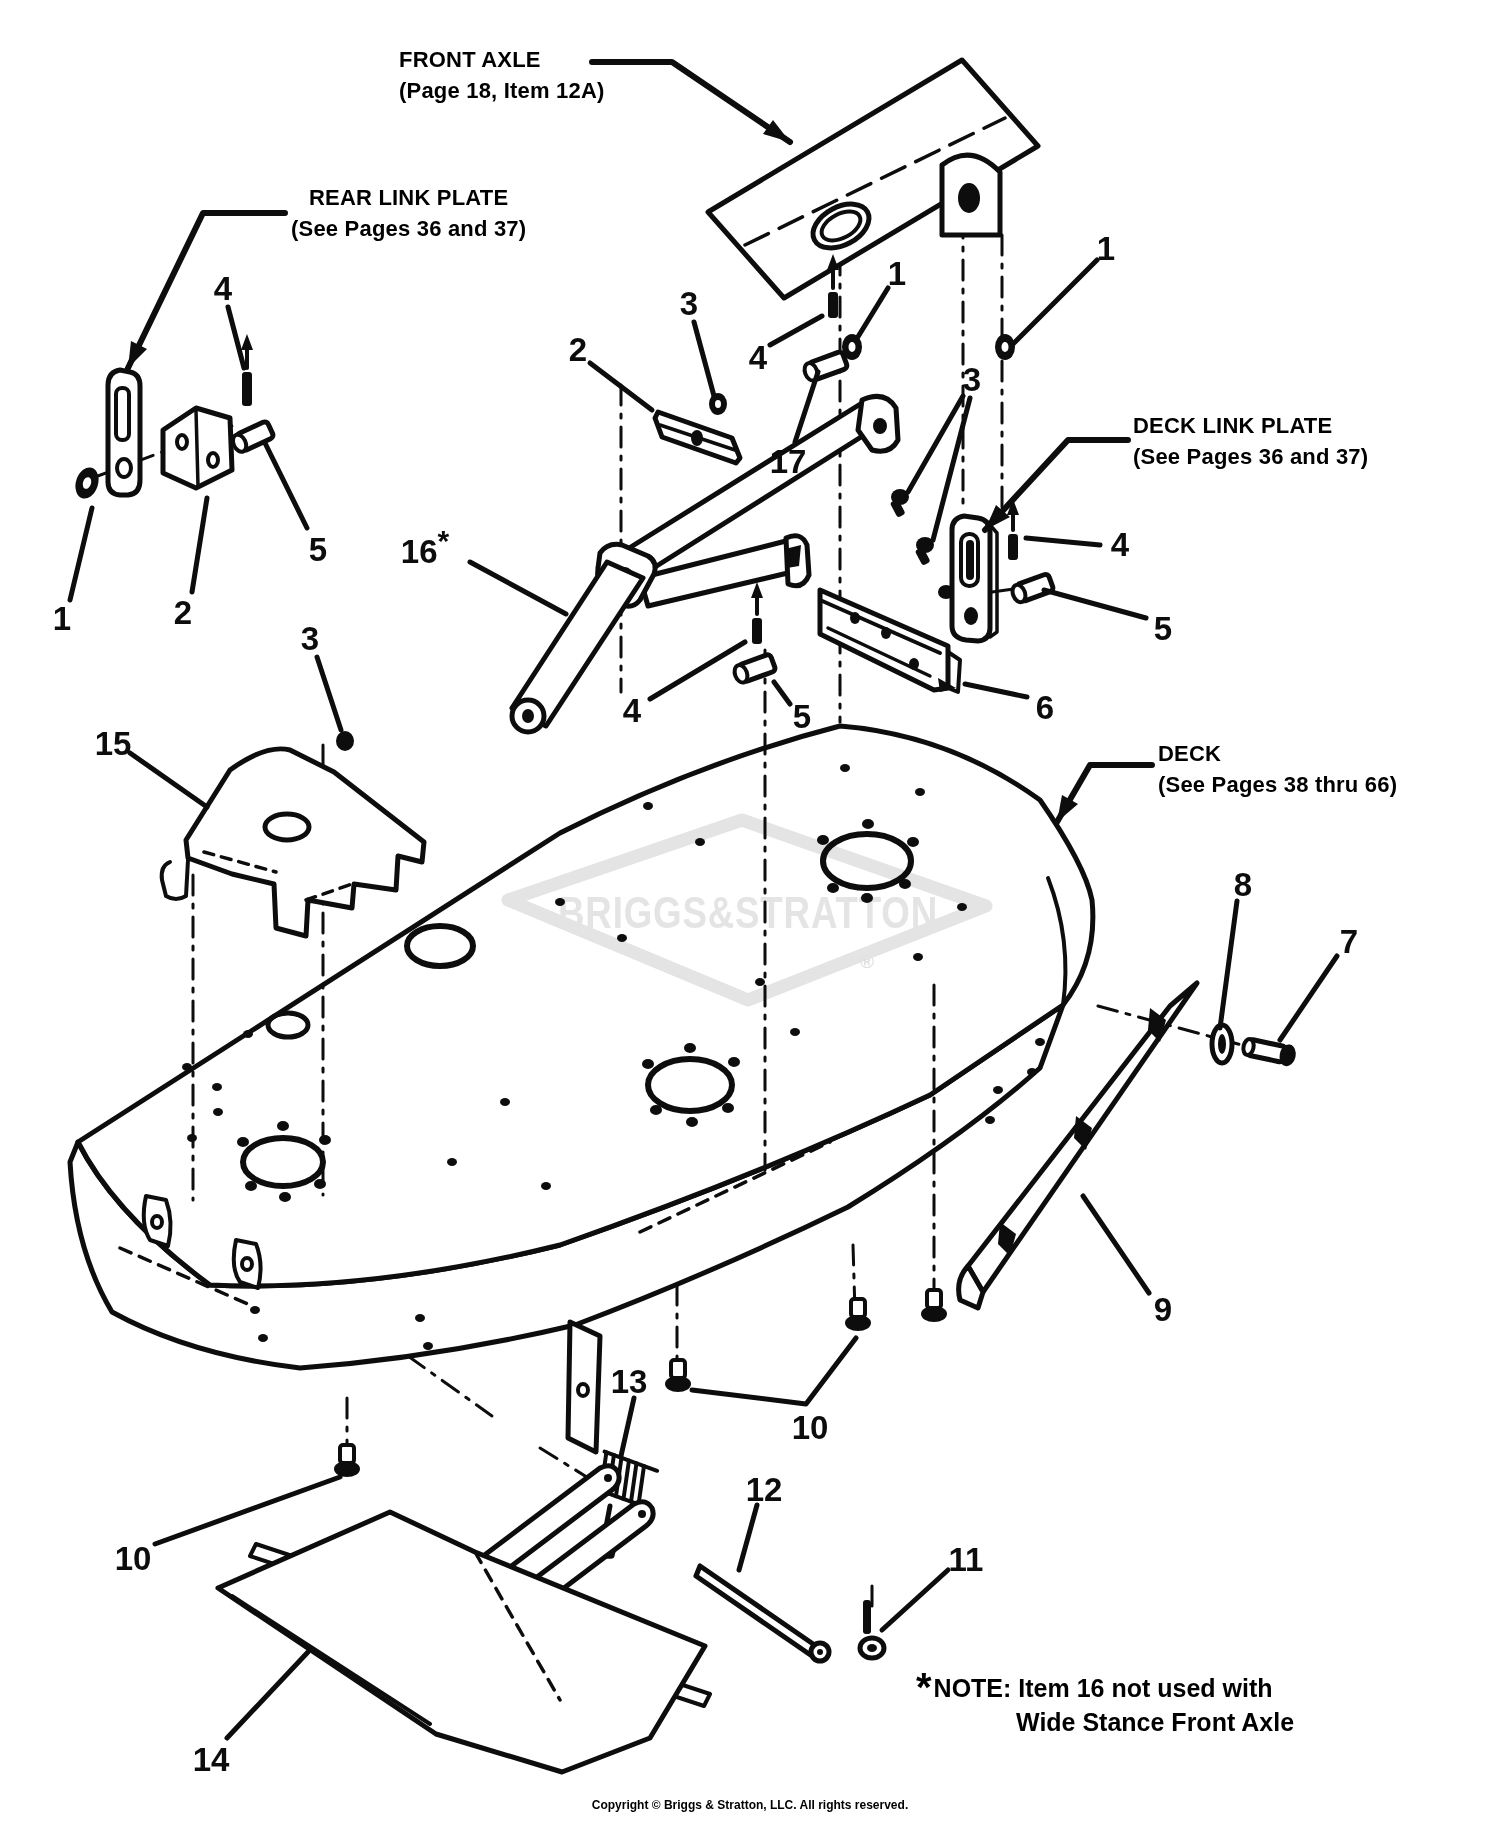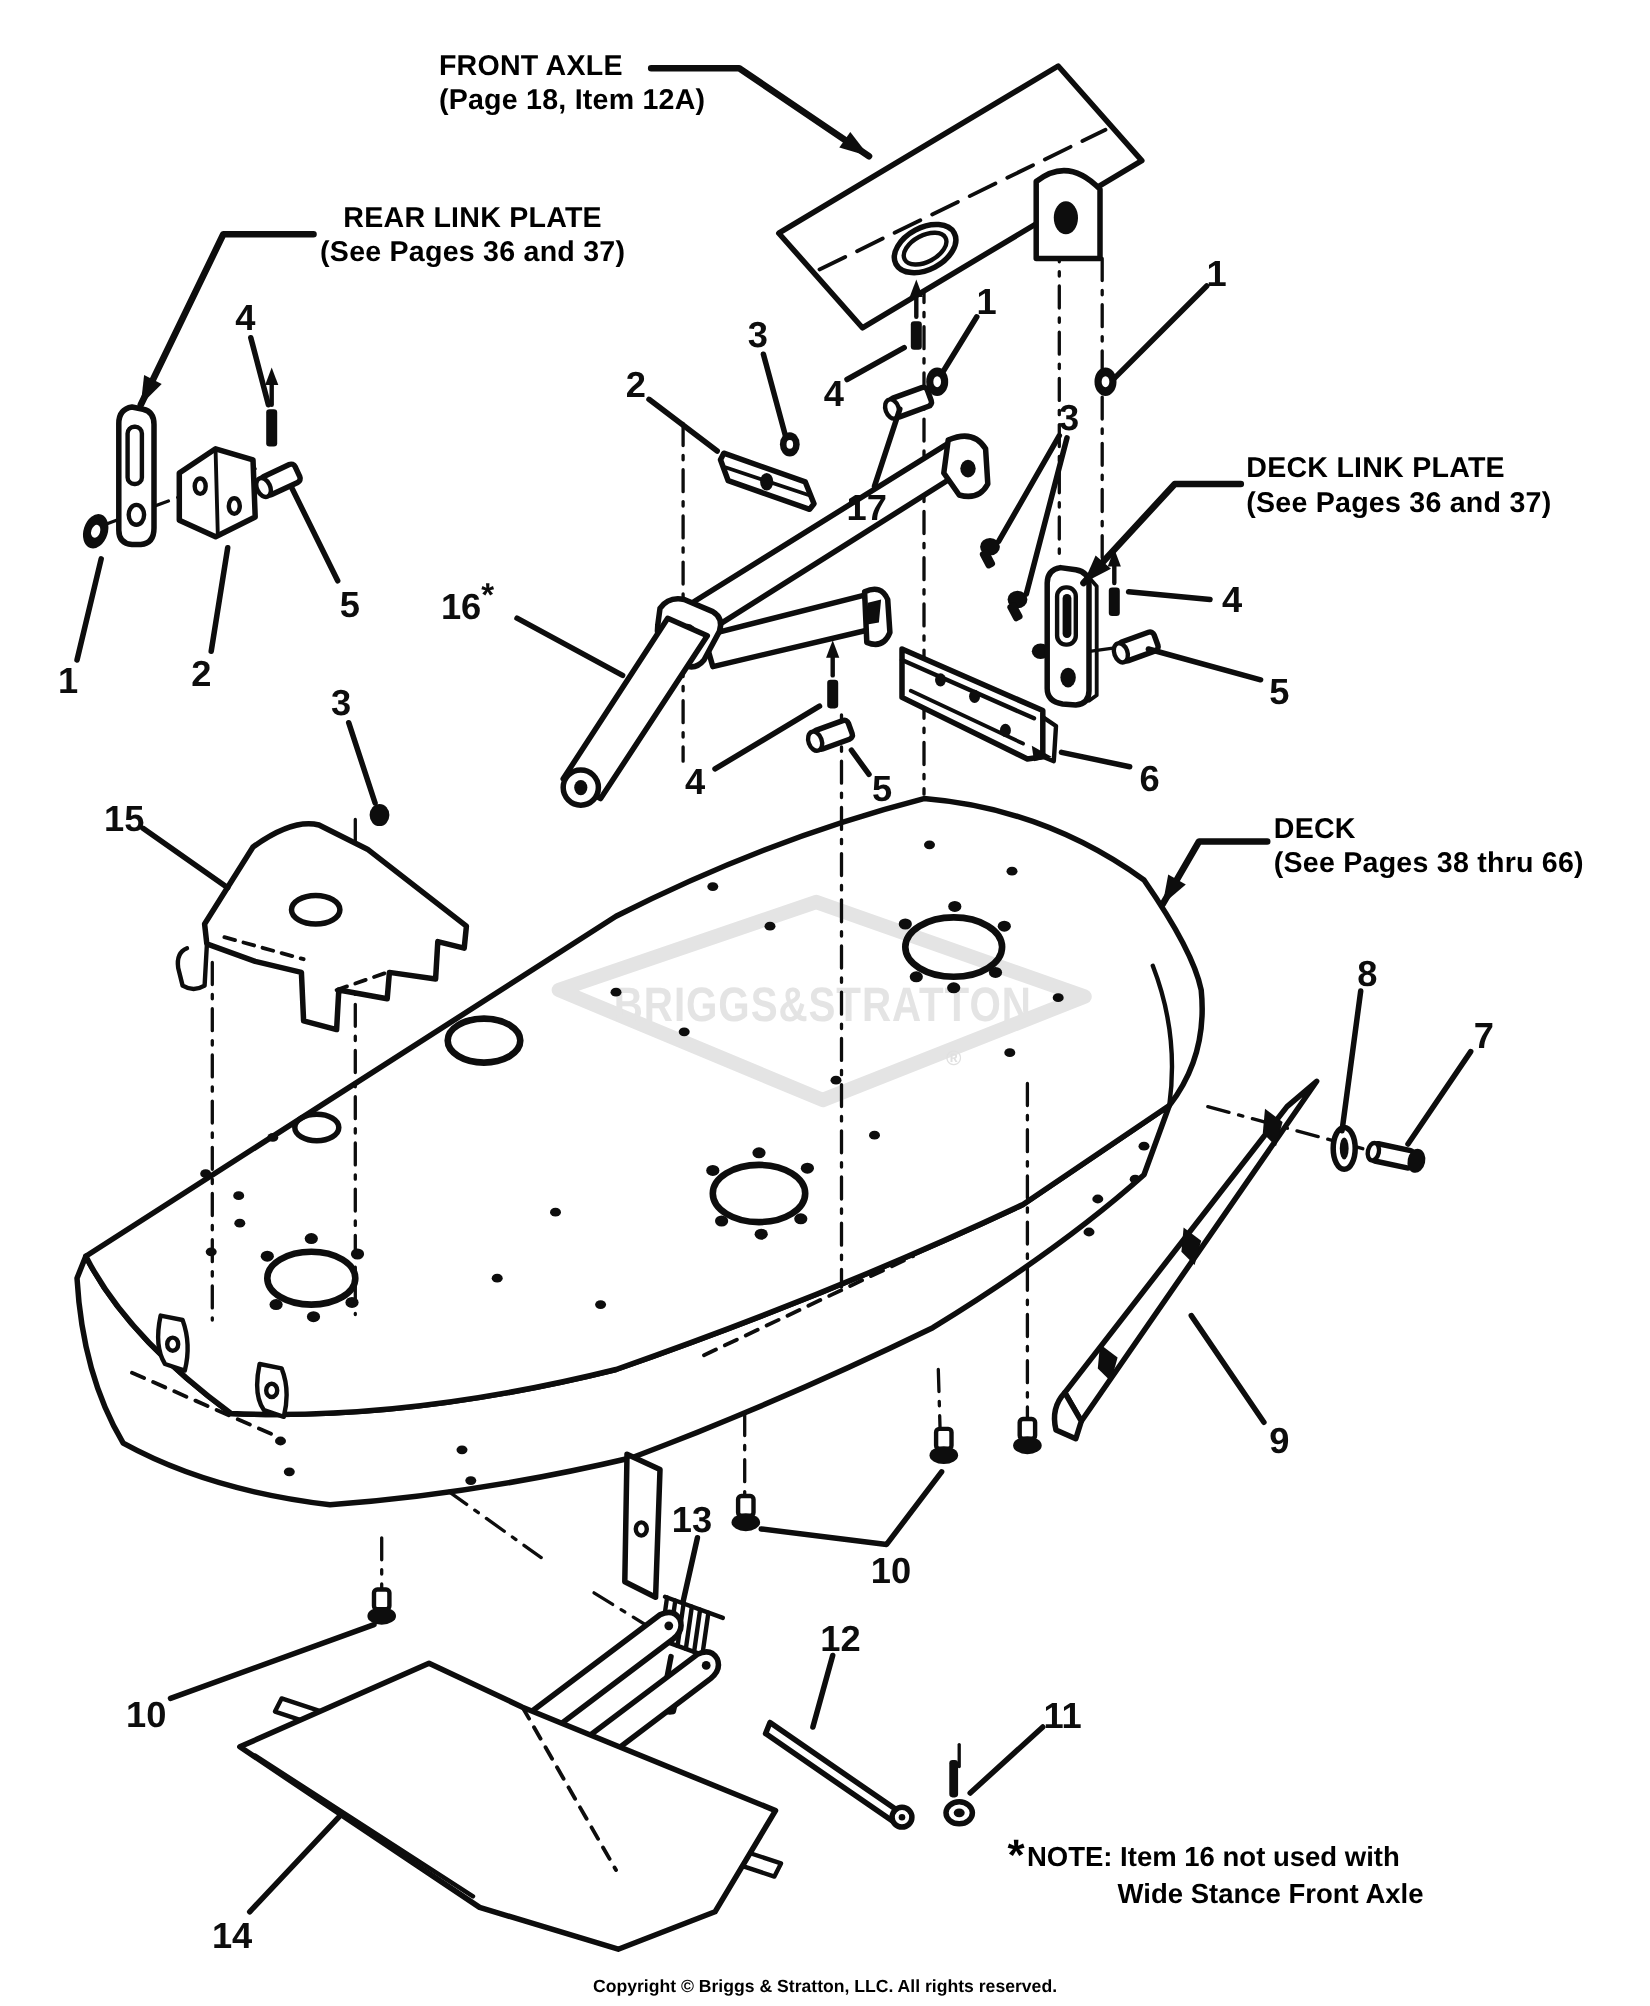--- a/index.html
+++ b/index.html
@@ -1,27 +1,27 @@
 <!DOCTYPE html>
 <html><head>
 <meta charset="utf-8">
 <style>
   html,body{margin:0;padding:0;background:#fff;}
   .stage{position:relative;width:1500px;height:1824px;background:#fff;overflow:hidden;
          font-family:"Liberation Sans",sans-serif;color:#000;}
   .stage svg{position:absolute;left:0;top:0;}
-  .lbl{position:absolute;font-weight:bold;font-size:26px;line-height:31px;white-space:nowrap;letter-spacing:.2px;}
+  .lbl{position:absolute;font-weight:bold;font-size:22px;line-height:31px;white-space:nowrap;letter-spacing:.2px;}
   #lbl-front-axle{left:399px;top:44px;}
   #lbl-rear-link{left:291px;top:182px;text-align:center;}
   #lbl-front-link{left:1133px;top:410px;}
   #lbl-deck{left:1158px;top:738px;}
   .note{position:absolute;left:916px;top:1666px;font-weight:bold;font-size:25px;line-height:34px;white-space:nowrap;}
   .note .star{font-size:40px;position:relative;top:4px;margin-right:2px;}
   .note .l2{margin-left:100px;}
-  .copyright{position:absolute;left:0;right:0;top:1798px;text-align:center;font-weight:bold;font-size:16px;}
+  .copyright{position:absolute;left:0;right:0;top:1798px;text-align:center;font-weight:bold;font-size:12px;}
   svg text.callout{font-family:"Liberation Sans",sans-serif;font-weight:bold;font-size:33px;fill:#0d0d0d;}
   svg text.wmtext{font-family:"Liberation Sans",sans-serif;font-weight:bold;font-size:44px;fill:#e4e4e4;letter-spacing:1px;}
   svg text.wmreg{font-family:"Liberation Sans",sans-serif;font-weight:bold;font-size:19px;fill:#e0e0e0;}
 </style>
 </head>
 <body>
 
 <div class="stage">
 
 <svg width="1500" height="1824" viewBox="0 0 1500 1824" fill="none" stroke="#0d0d0d" stroke-width="4" stroke-linecap="round" stroke-linejoin="round">

